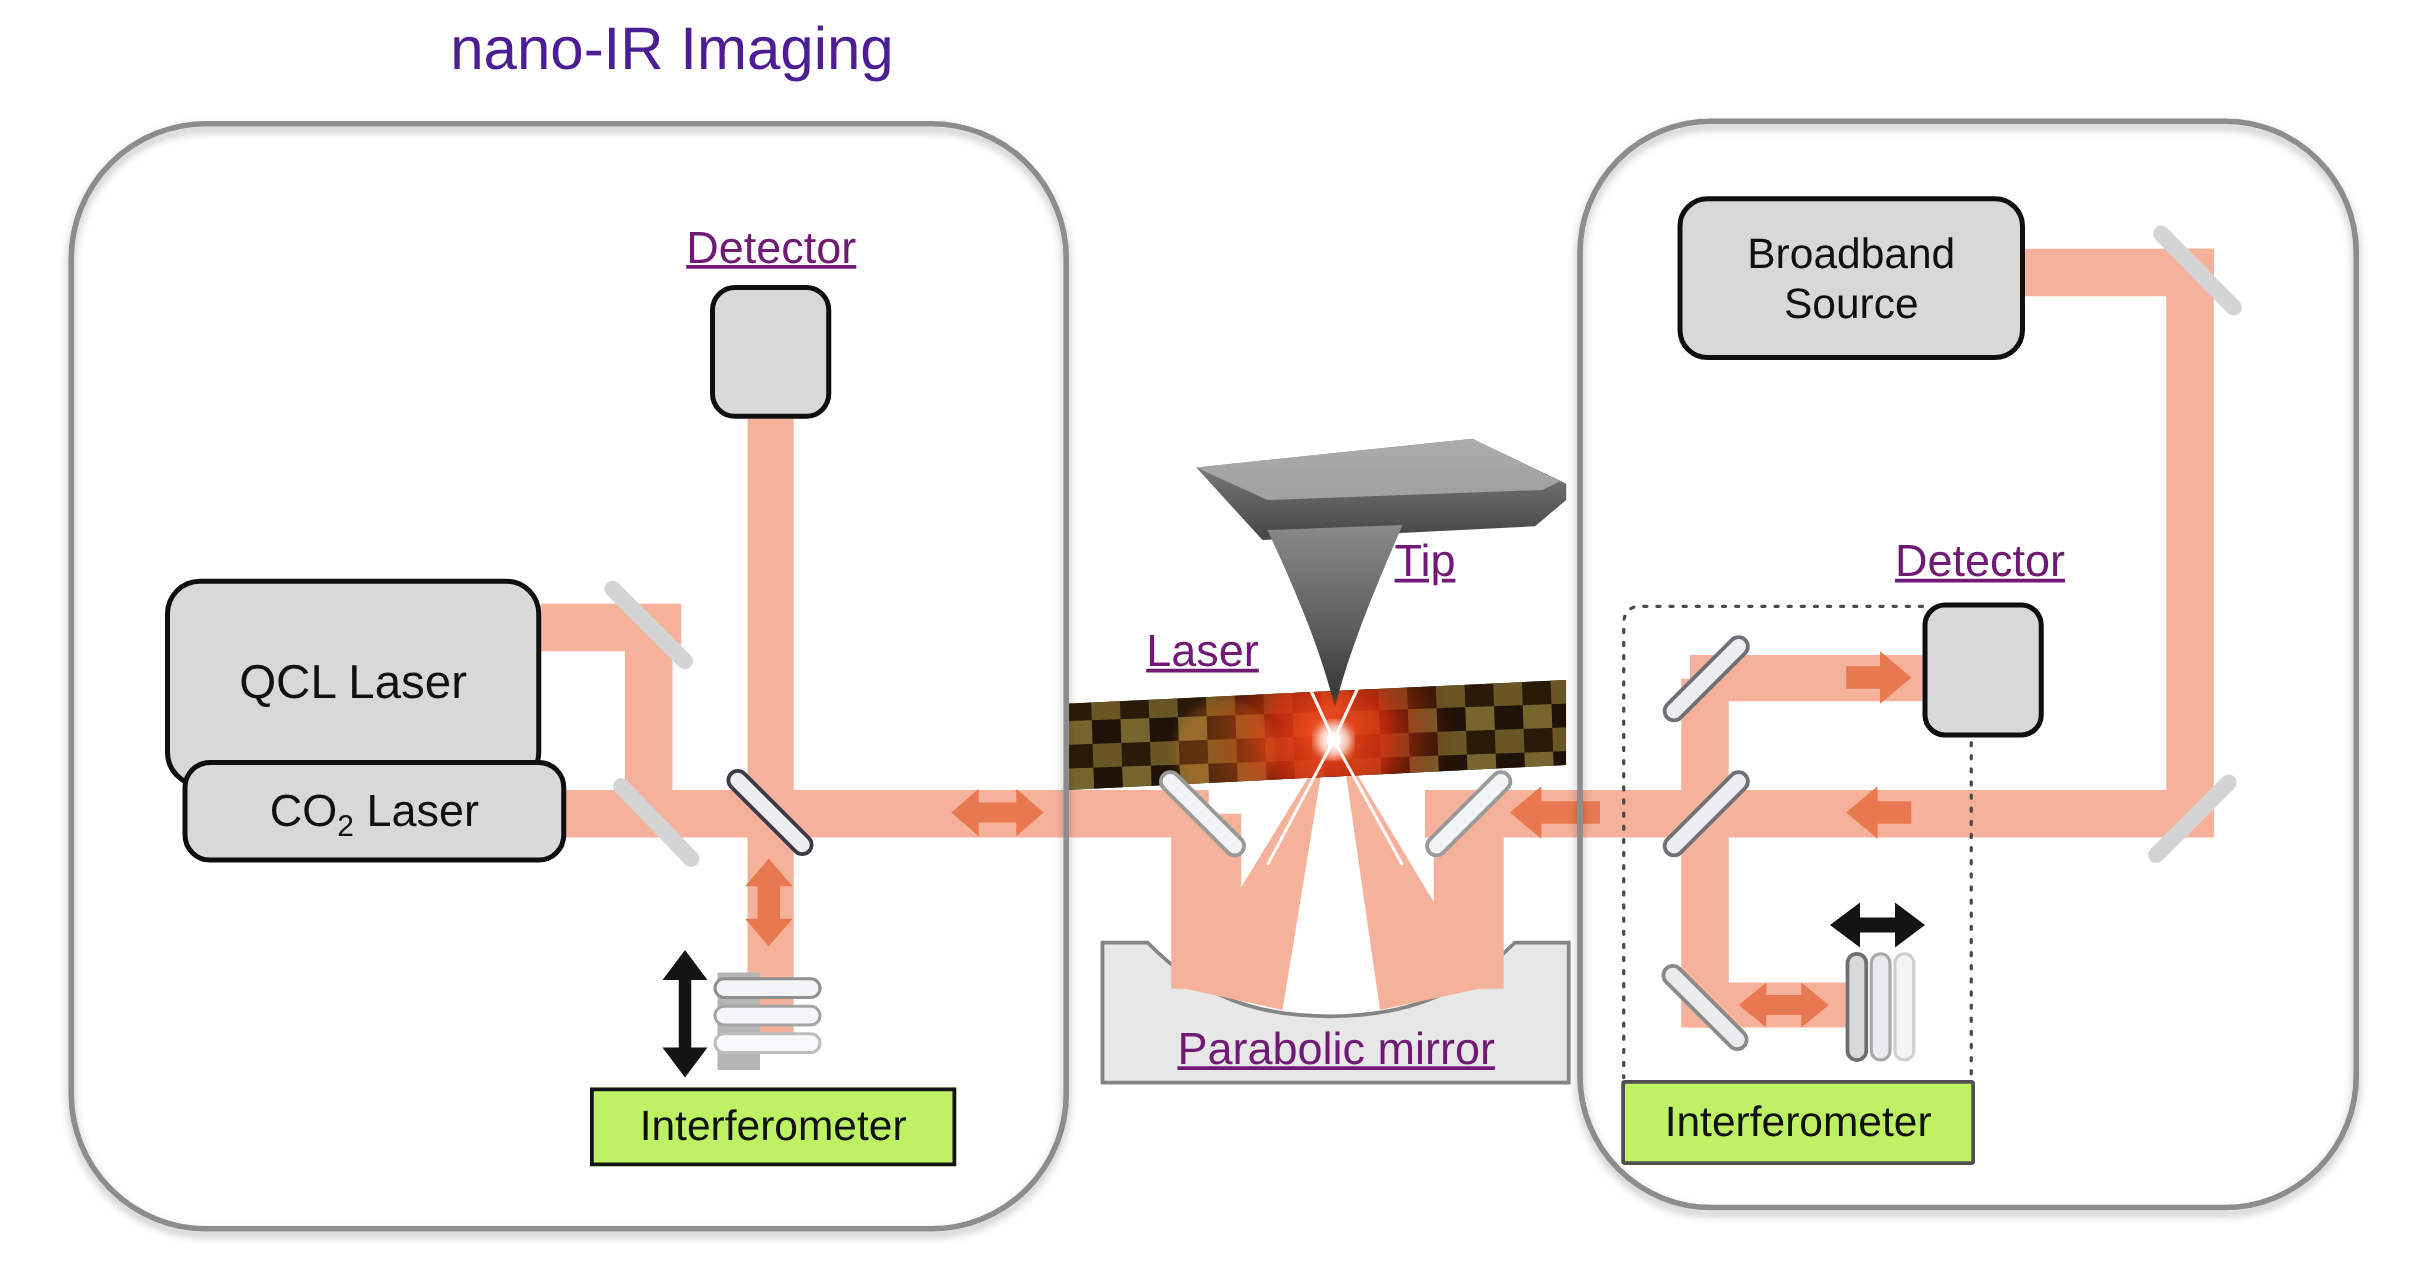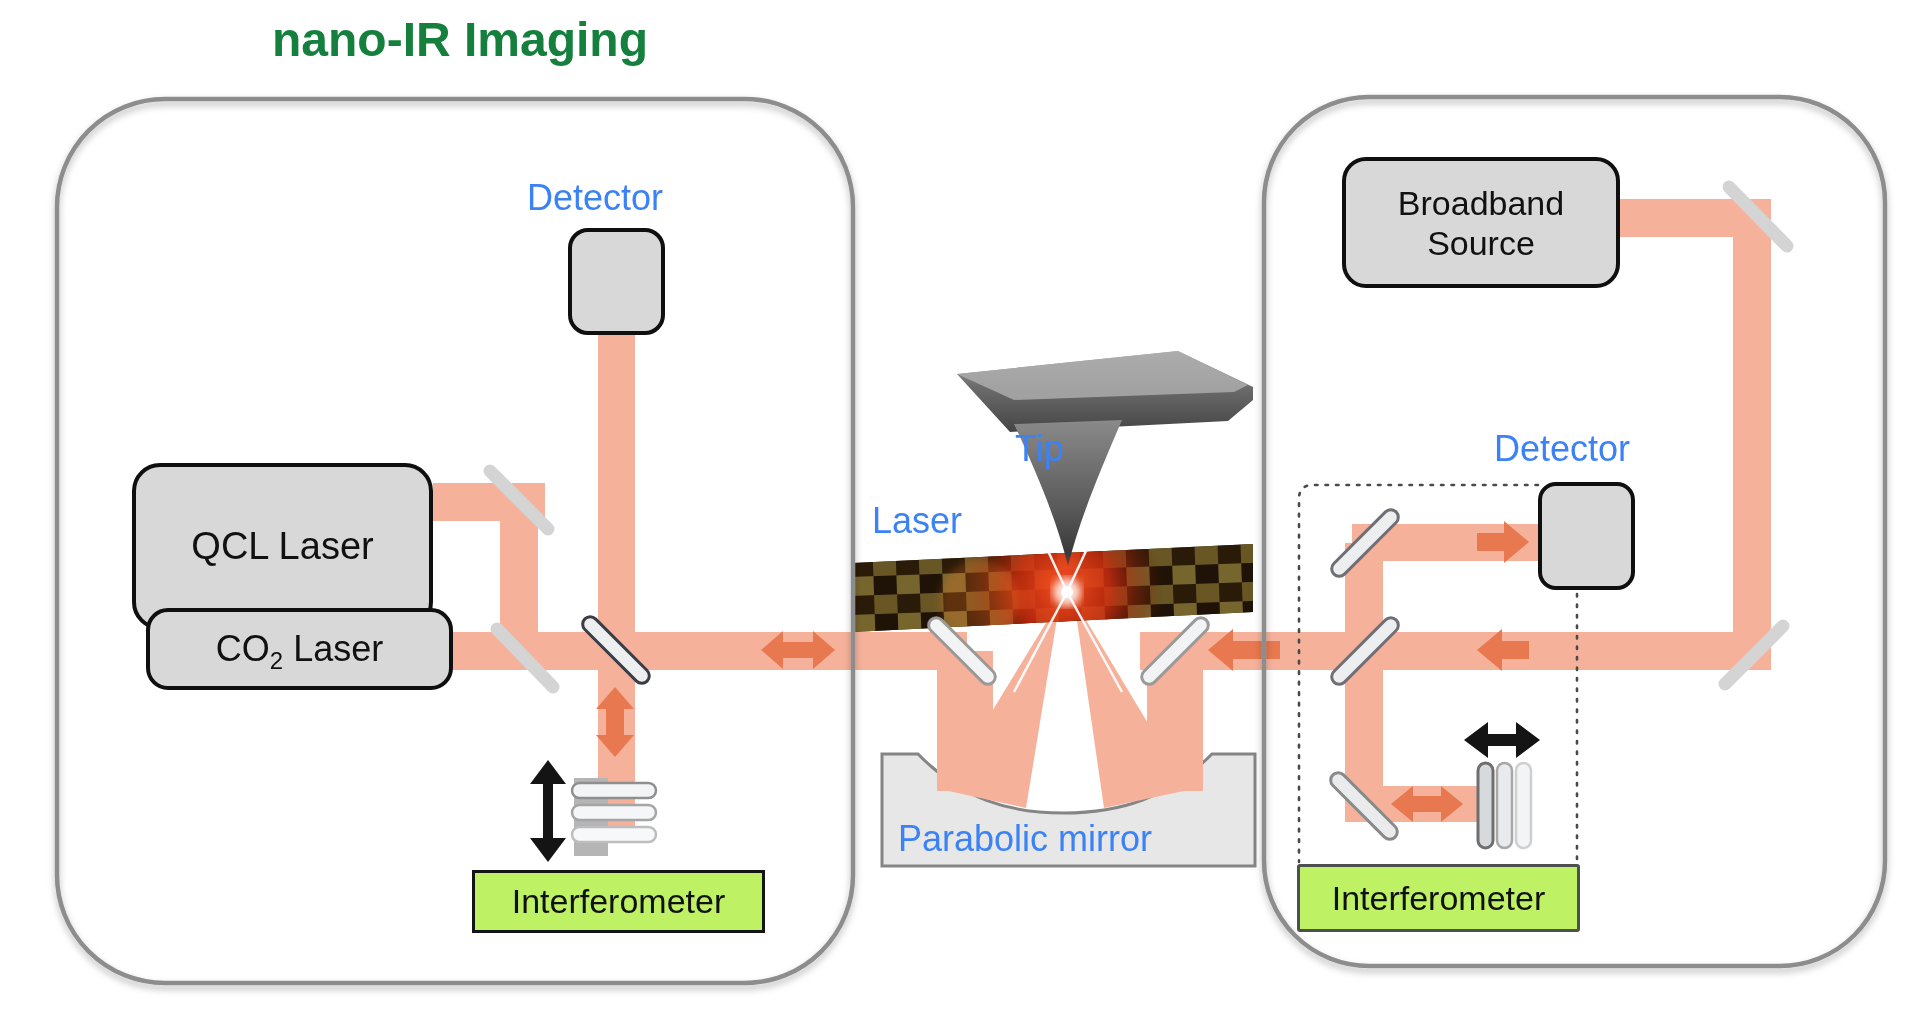--- a/index.html
+++ b/index.html
@@ -1,21 +1,21 @@
 <!DOCTYPE html>
 <html><head>
 <meta charset="utf-8">
 <style>
   html,body{margin:0;padding:0;background:#ffffff;}
   #stage{position:relative;width:1927px;height:1013px;background:#ffffff;overflow:hidden;
          font-family:"Liberation Sans",sans-serif;}
   #diagram-svg{position:absolute;left:0;top:0;}
   .abs{position:absolute;}
-  .panel-title{font-weight:bold;font-size:48px;color:#15803d;text-align:center;letter-spacing:0px;}
-  .float-label{font-size:36px;color:#3b82f6;white-space:nowrap;}
+  .panel-title{font-weight:normal;font-size:48px;color:#4c1d95;text-align:right;letter-spacing:0px;}
+  .float-label{font-size:36px;color:#701a75;text-align:center;white-space:nowrap;text-decoration:underline;}
   .box{display:flex;align-items:center;justify-content:center;text-align:center;
        background:#d8d8d8;border:4px solid #0f0f0f;color:#111;box-sizing:border-box;}
   .label-plate{display:flex;align-items:center;justify-content:center;background:#bef264;
        color:#111;box-sizing:border-box;white-space:nowrap;}
   sub.co2sub{font-size:24px;line-height:0;}
 </style>
 </head>
 <body>
 
 <div id="stage">
@@ -155,21 +155,21 @@
   <div class="abs box" style="left:132px;top:415px;width:301px;height:167px;border-radius:28px;font-size:38px;margin-top:48px;">
     <span>QCL Laser</span>
   </div>
 
   <div class="abs box" style="left:146px;top:608px;width:307px;height:82px;border-radius:22px;font-size:36px;">
     <span><span>CO</span><sub class="co2sub">2</sub><span> Laser</span></span>
   </div>
 
   <div class="abs label-plate" style="left:472px;top:870px;width:293px;height:63px;border:3.5px solid #141414;font-size:34px;">Interferometer</div>
 
-  <div class="abs float-label" style="left:1015px;top:428px;width:160px;">Tip</div>
+  <div class="abs float-label" style="left:1060px;top:428px;width:160px;">Tip</div>
   <div class="abs float-label" style="left:872px;top:500px;width:180px;">Laser</div>
   <div class="abs float-label" style="left:898px;top:818px;width:342px;font-size:36px;">Parabolic mirror</div>
 
   <div class="abs box" style="left:1342px;top:157px;width:278px;height:131px;border-radius:24px;font-size:34px;line-height:40px;flex-direction:column;">
     <span>Broadband</span>
     <span>Source</span>
   </div>
 
   <div class="abs float-label" style="left:1494px;top:428px;width:180px;">Detector</div>
   <div class="abs box" style="left:1538px;top:482px;width:97px;height:108px;border-radius:18px;border-width:4px;"></div>

